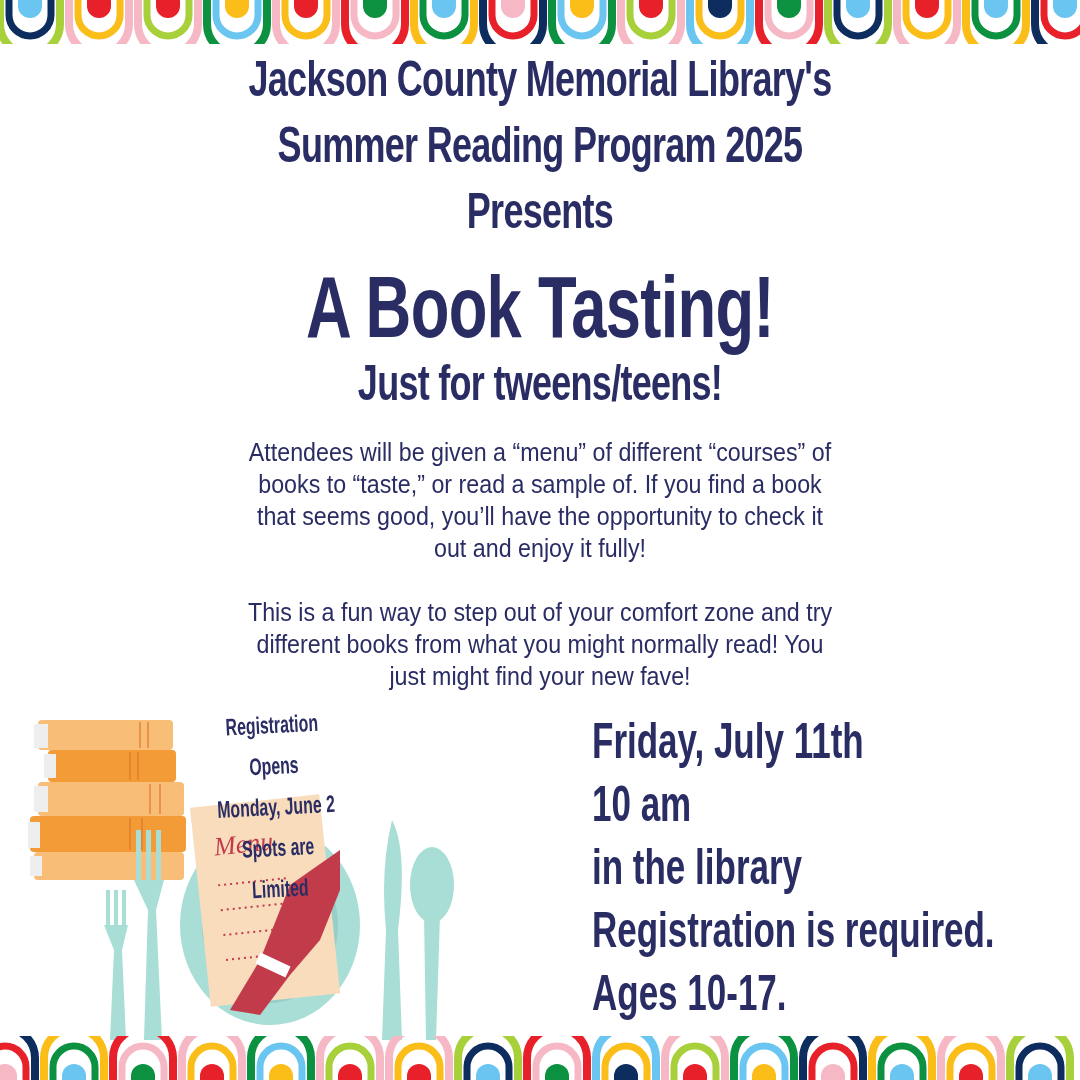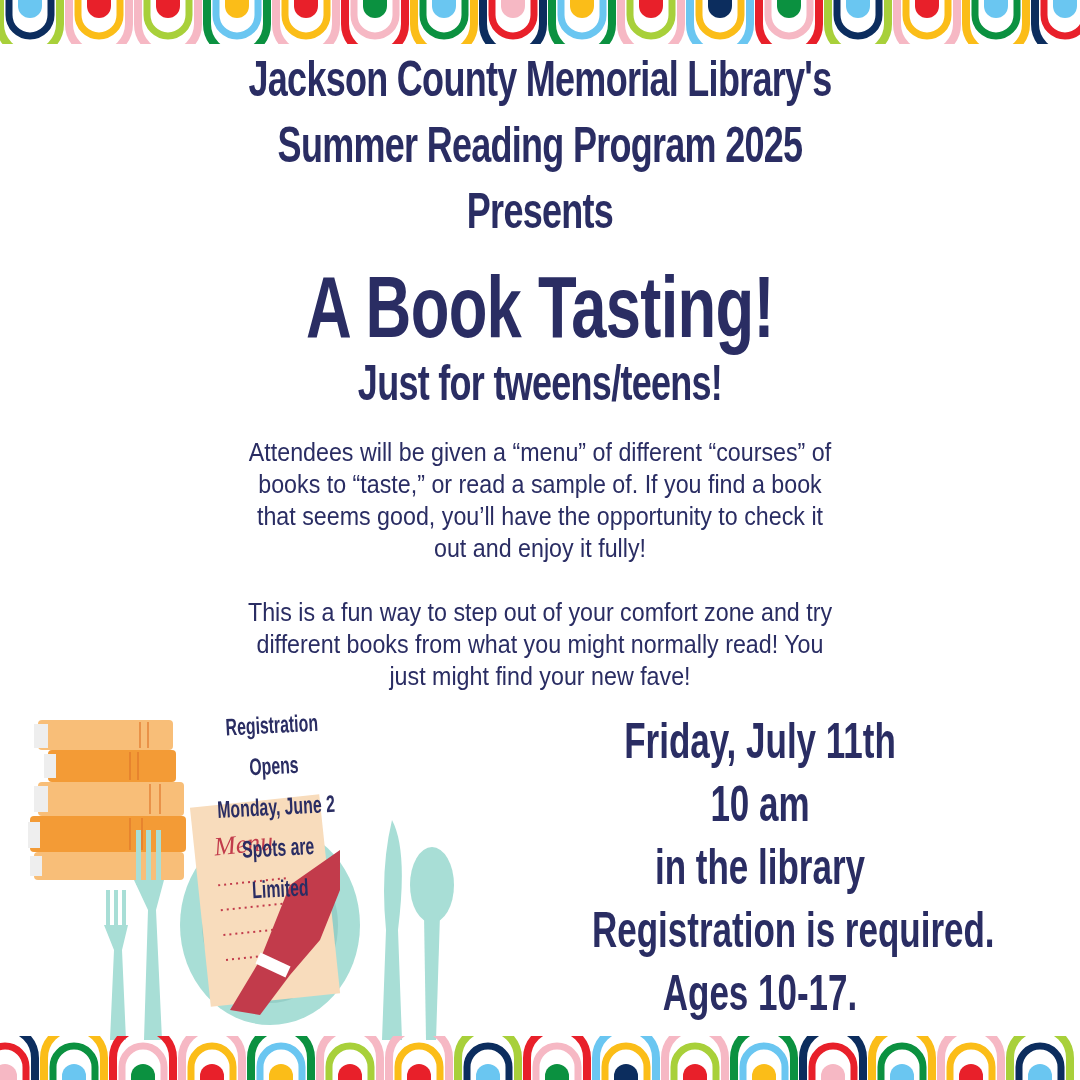--- a/index.html
+++ b/index.html
@@ -17,21 +17,21 @@
   .l3{top:182px;font-size:50px;letter-spacing:-1px;transform:scaleX(0.72);}
   .title{top:256px;font-size:88px;letter-spacing:-1px;transform:scaleX(0.72);}
   .sub{top:354px;font-size:50px;letter-spacing:-1px;transform:scaleX(0.72);}
   .para{position:absolute;left:120px;width:840px;text-align:center;font-size:25px;line-height:32px;
     font-family:"Liberation Sans",sans-serif;color:#2a2d63;transform:scaleX(0.93);transform-origin:center;}
   .p1{top:436px;}
   .p2{top:596px;}
   .reg{position:absolute;left:176px;top:704px;width:200px;text-align:center;font-weight:bold;
     font-family:"Liberation Sans",sans-serif;font-size:24px;line-height:41px;color:#2a2d63;
     transform:rotate(-3deg) scaleX(0.66);transform-origin:center;}
-  .event{position:absolute;left:520px;top:710px;width:480px;text-align:center;font-weight:bold;
+  .event{position:absolute;left:520px;top:710px;width:480px;font-weight:bold;
     font-family:"Liberation Sans",sans-serif;font-size:50px;line-height:63px;color:#2a2d63;}
   .event div{transform:scaleX(0.7);transform-origin:center;white-space:nowrap;}
   .illus{position:absolute;left:20px;top:710px;width:450px;height:330px;}
 </style>
 </head>
 <body>
 
 <div class="border top">
   <svg width="1080" height="44" viewBox="0 0 1080 44">
     <g id="topArcs">

